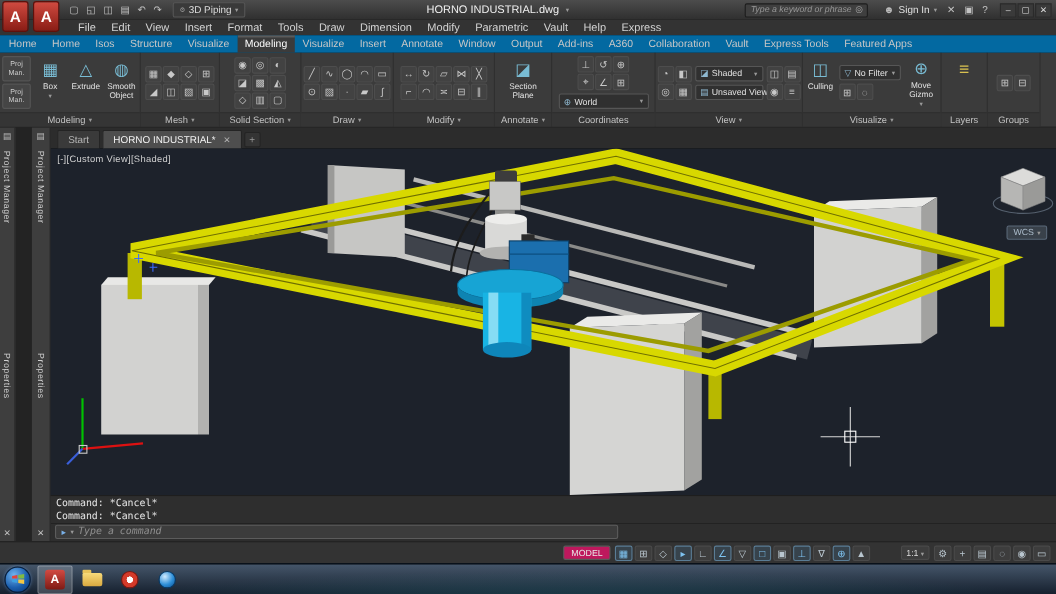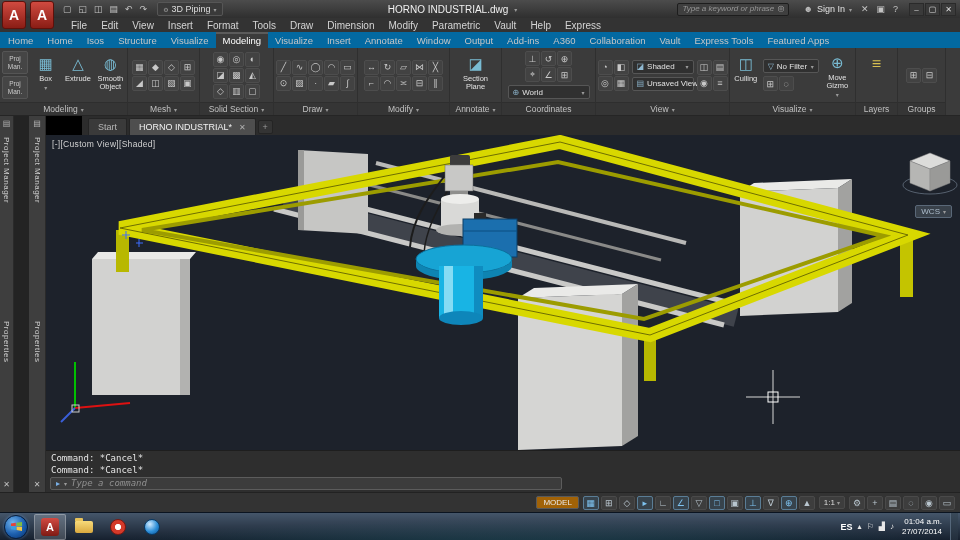--- a/index.html
+++ b/index.html
@@ -53,21 +53,21 @@
   .g5 { grid-template-columns:repeat(5,15px); }
   .ric { width:15px; height:15px; display:flex; align-items:center; justify-content:center; font-size:9px; color:#c8c8c8; background:#424242; border:1px solid #4d4d4d; border-radius:2px; }
   .vcol { display:flex; flex-direction:column; gap:3px; }
   .rdrop { height:14px; background:#303030; border:1px solid #565656; border-radius:2px; display:flex; align-items:center; gap:3px; padding:0 4px; font-size:8px; color:#e2e2e2; white-space:nowrap; }
   .dic { font-size:8px; color:#8fb8d0; }
   .dtext { flex:1; }
 
   
   .main-row { flex:1; display:flex; min-height:0; }
   .right-col { flex:1; display:flex; flex-direction:column; min-width:0; }
-  .filetabs { height:19px; background:#2c2c2c; display:flex; align-items:flex-end; padding-left:6px; gap:2px;margin-left:36px; }
+  .filetabs { height:19px; background:#2c2c2c; display:flex; align-items:flex-end; padding-left:6px; gap:2px; }
   .ftab { height:17px; display:flex; align-items:center; padding:0 9px; font-size:9px; color:#b5b5b5; background:#3a3a3a; border:1px solid #242424; border-bottom:none; border-radius:2px 2px 0 0; white-space:nowrap; }
   .ftab.active { background:#4e4e4e; color:#f2f2f2; }
   .ftab-x { margin-left:7px; font-size:8px; color:#b0b0b0; }
   .ftab-plus { width:15px; height:14px; margin-bottom:1px; display:flex; align-items:center; justify-content:center; font-size:9px; color:#9a9a9a; background:#343434; border:1px solid #242424; border-radius:2px; }
 
   
   .dock { width:46px; display:flex; background:#232323; }
   .strip { width:14px; background:#3e3e3e; border-right:1px solid #2a2a2a; display:flex; flex-direction:column; align-items:center; padding:3px 0 2px; }
   .strip.s2 { width:17px; margin-left:15px; }
   .strip-icon { font-size:8px; color:#b8b8b8; }
@@ -85,25 +85,25 @@
   
   .cmdlines { height:26px; background:#2e2e2e; border-top:1px solid #1e1e1e; padding:1px 5px; font-family:"DejaVu Sans Mono", monospace; font-size:9px; color:#e6e6e6; }
   .cmdline { height:12px; line-height:12px; white-space:pre; }
   .cmdinput-row { height:16px; background:#2e2e2e; display:flex; align-items:center; padding:0 0 2px 4px; }
   .cmd-field { width:512px; height:13px; background:#3c3c3c; border:1px solid #5c5c5c; border-radius:2px; display:flex; align-items:center; gap:4px; padding:0 5px; }
   .cmd-prompt { color:#7ab1e8; font-size:8px; }
   .cmd-ph { color:#8f8f8f; font-style:italic; font-size:9px; font-family:"DejaVu Sans Mono", monospace; }
 
   
   .statusbar { height:20px; background:#333; border-top:1px solid #222; display:flex; align-items:center; justify-content:flex-end; gap:4px; padding-right:5px; }
-  .sb-model { font-size:8px; color:#e8e8e8; background:#a16207; border:1px solid #5a5a5a; border-radius:2px; padding:1px 6px; }
+  .sb-model { font-size:8px; color:#e8e8e8; background:#be185d; border:1px solid #5a5a5a; border-radius:2px; padding:1px 6px; }
   .sb-icons { display:flex; gap:2px; }
   .sb-ic { width:16px; height:14px; display:inline-flex; align-items:center; justify-content:center; font-size:9px; color:#b9c6cf; background:#3d3d3d; border:1px solid #4a4a4a; border-radius:2px; }
   .sb-ic.active { color:#7ec3f0; border-color:#5a7d96; background:#37434c; }
-  .sb-scale { display:flex; align-items:center; gap:2px; font-size:8px; color:#dcdcdc; background:#3d3d3d; border:1px solid #4a4a4a; border-radius:2px; padding:1px 4px; }
+  .sb-scale { display:flex; align-items:center; gap:2px; font-size:8px; color:#dcdcdc; background:#3d3d3d; border:1px solid #4a4a4a; border-radius:2px; padding:1px 4px;margin-left:24px; }
 
   
   .taskbar { height:28px; background:radial-gradient(ellipse at 55% 140%, rgba(40,130,140,0.35), transparent 60%), linear-gradient(#45566a, #16202e); border-top:1px solid #0b1420; display:flex; align-items:center; padding:0 0 0 4px; }
   .start-orb { width:24px; height:24px; border-radius:50%; background:radial-gradient(circle at 35% 30%, #6fb3ef, #1c5fae 55%, #08306b); border:1px solid #071f3f; display:flex; align-items:center; justify-content:center; margin-right:6px; box-shadow:0 0 3px rgba(120,180,255,0.5); }
   .tb-apps { display:flex; align-items:center; gap:2px; height:100%; }
   .tb-app { width:32px; height:26px; display:flex; align-items:center; justify-content:center; border-radius:2px; }
   .tb-app.active { background:rgba(255,255,255,0.18); border:1px solid rgba(255,255,255,0.28); }
   .acad-badge { width:18px; height:18px; background:linear-gradient(#d24a42,#7e1a14); border-radius:3px; color:#fff; font-weight:bold; font-size:11px; display:flex; align-items:center; justify-content:center; }
   .folder-ic { position:relative; width:18px; height:12px; background:linear-gradient(#f7da7a,#d9a93f); border-radius:1px 2px 2px 2px; }
   .folder-ic::before { content:""; position:absolute; left:0; top:-3px; width:8px; height:3px; background:#e8c35a; border-radius:1px 1px 0 0; }
@@ -620,27 +620,15 @@
       <div class="tb-app">
         <span class="folder-ic"></span>
       </div>
       <div class="tb-app">
         <span class="reddot-ic"></span>
       </div>
       <div class="tb-app">
         <span class="bluedot-ic"></span>
       </div>
     </div>
-    <div class="tray">
-      <span class="tray-lang">ES</span>
-      <span class="tray-ic">▴</span>
-      <span class="tray-ic">⚐</span>
-      <span class="tray-ic">▟</span>
-      <span class="tray-ic">♪</span>
-      <div class="clock">
-        <div>01:04 a.m.</div>
-        <div>27/07/2014</div>
-      </div>
-      <div class="show-desktop"></div>
-    </div>
   </div>
 
 </div>
 
 </body></html>

